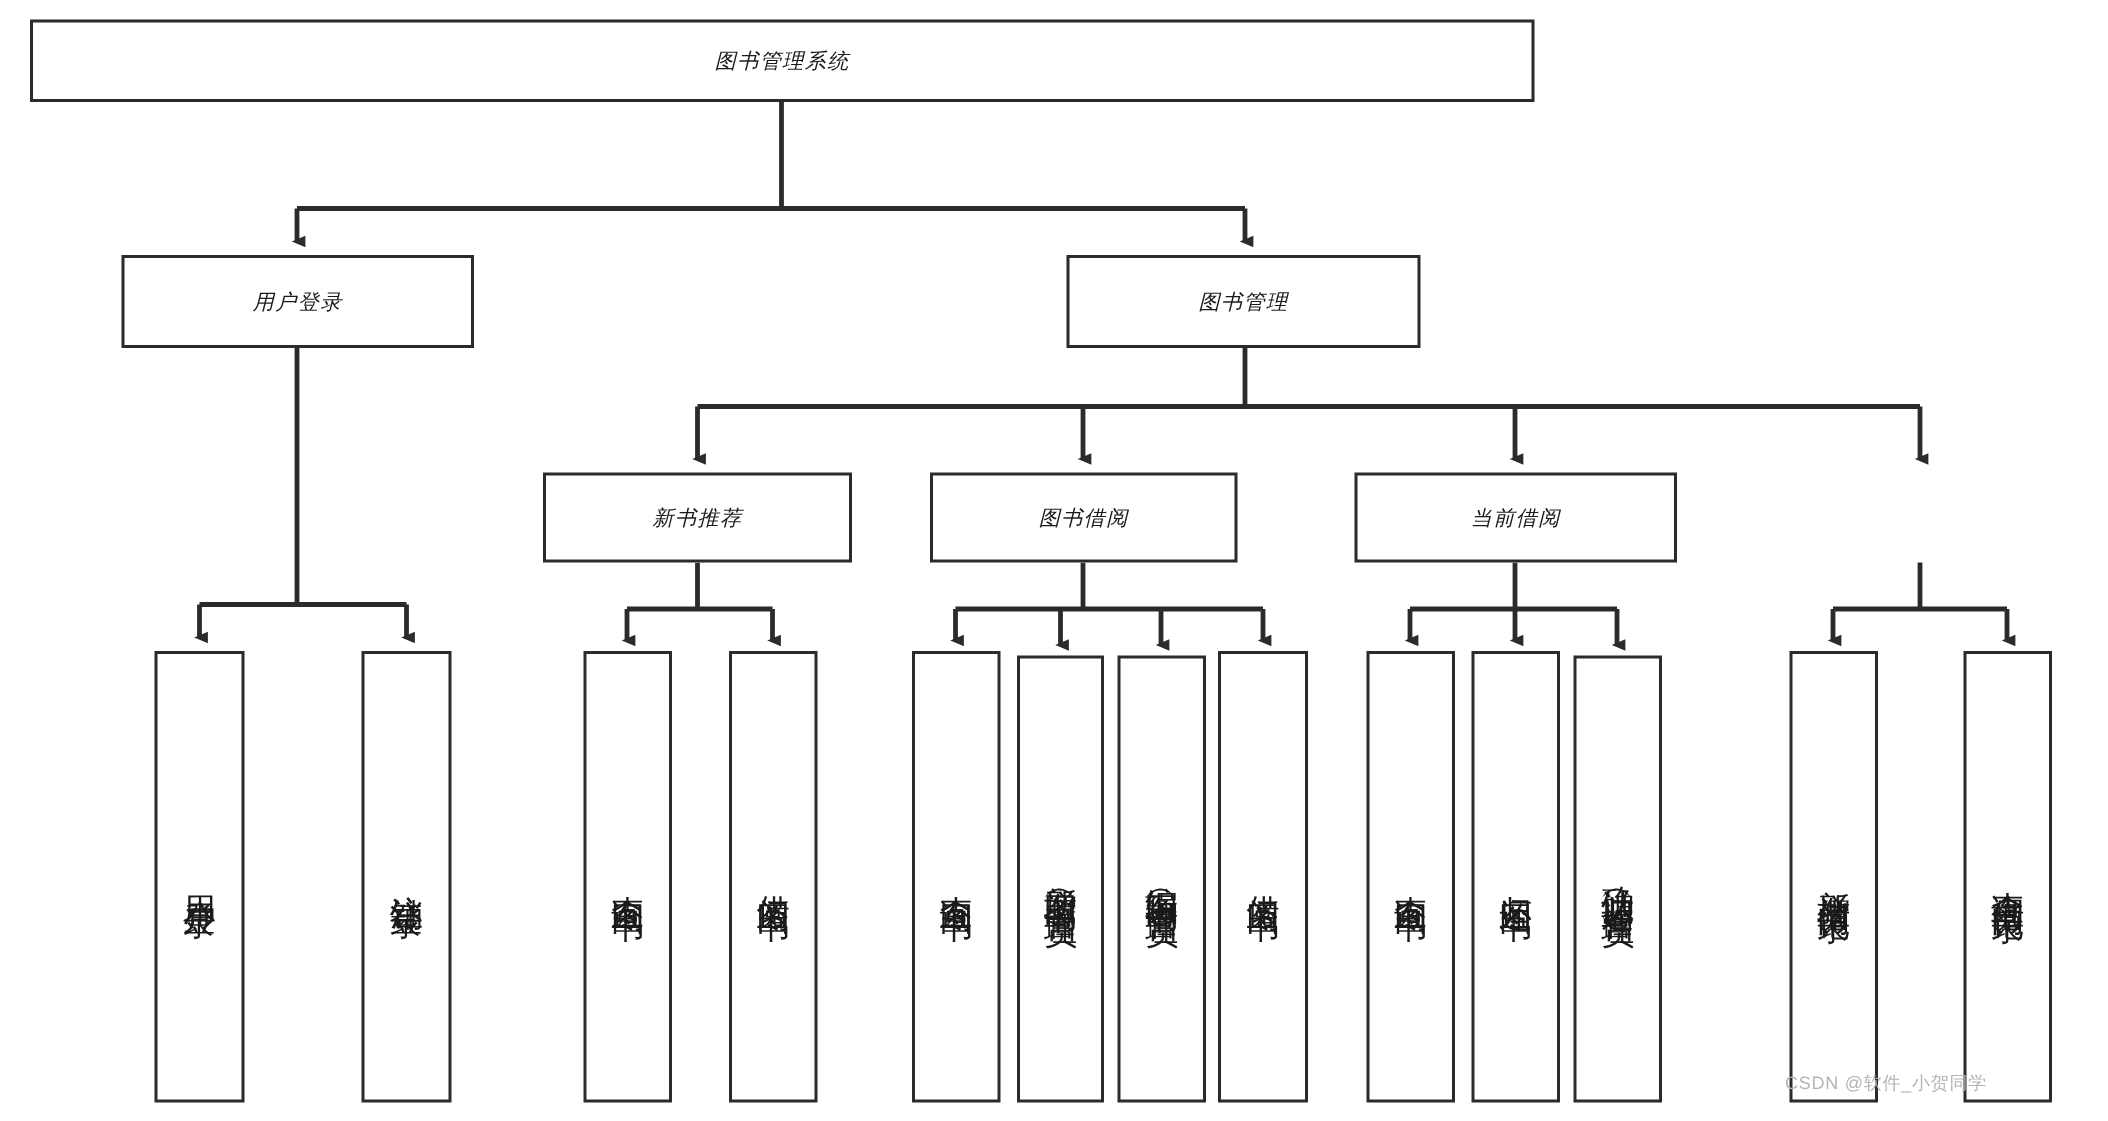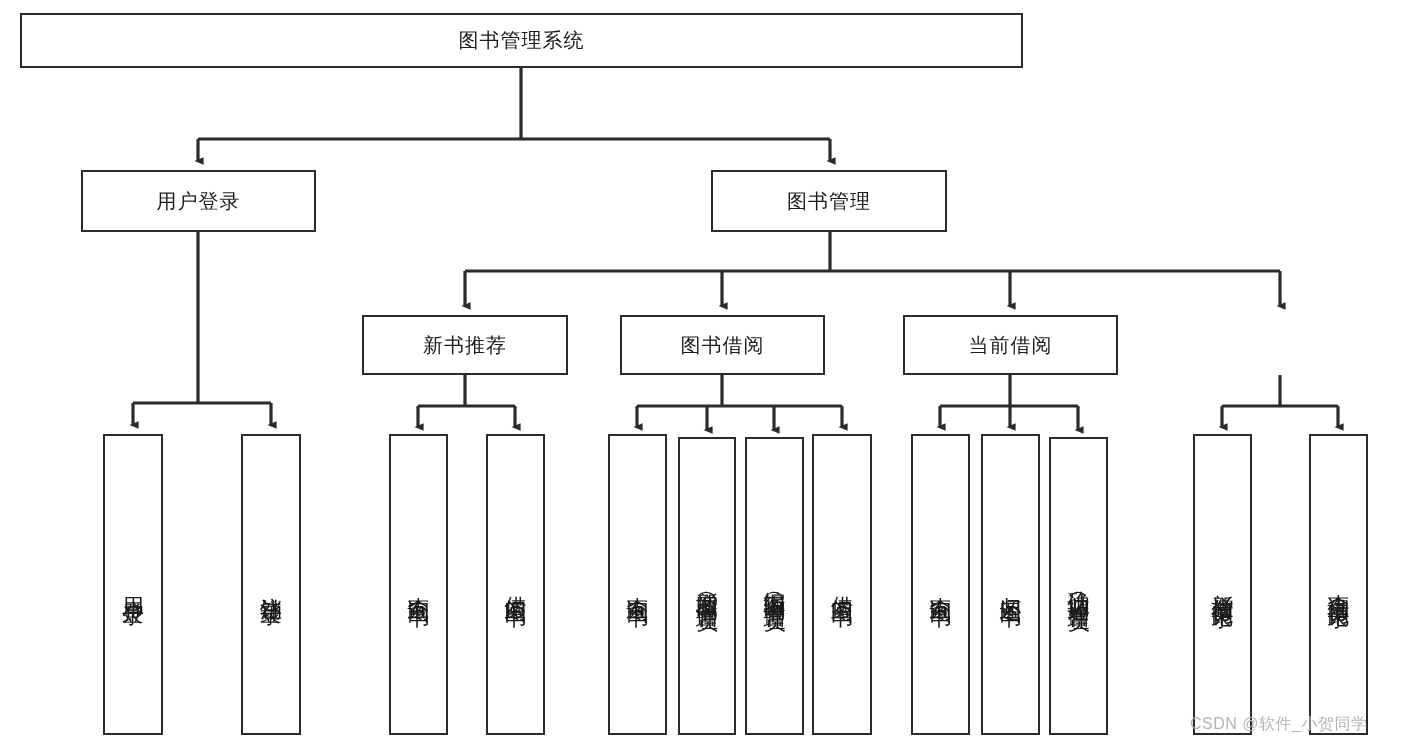--- a/index.html
+++ b/index.html
@@ -34,38 +34,39 @@
     color: #1a1a1a;
   }
   .node .label {
     display: block;
     text-align: center;
     line-height: 1.15;
     white-space: nowrap;
   }
   
   .node.horiz .label {
-    font-size: 20px;
+    font-size: 14px;
     letter-spacing: 1px;
+    font-style: italic;
   }
   
   .node.vert {
     align-items: center;
     justify-content: center;
   }
   .node.vert .label {
     writing-mode: vertical-rl;
     text-orientation: upright;
     font-size: 22px;
     letter-spacing: 3px;
     line-height: 1;
   }
   .watermark {
     position: absolute;
-    font-size: 16px;
+    font-size: 12px;
     color: #b4b4b4;
     white-space: nowrap;
     letter-spacing: 0.5px;
   }
 </style>
 </head>
 <body>
 
 <div id="canvas">
 

